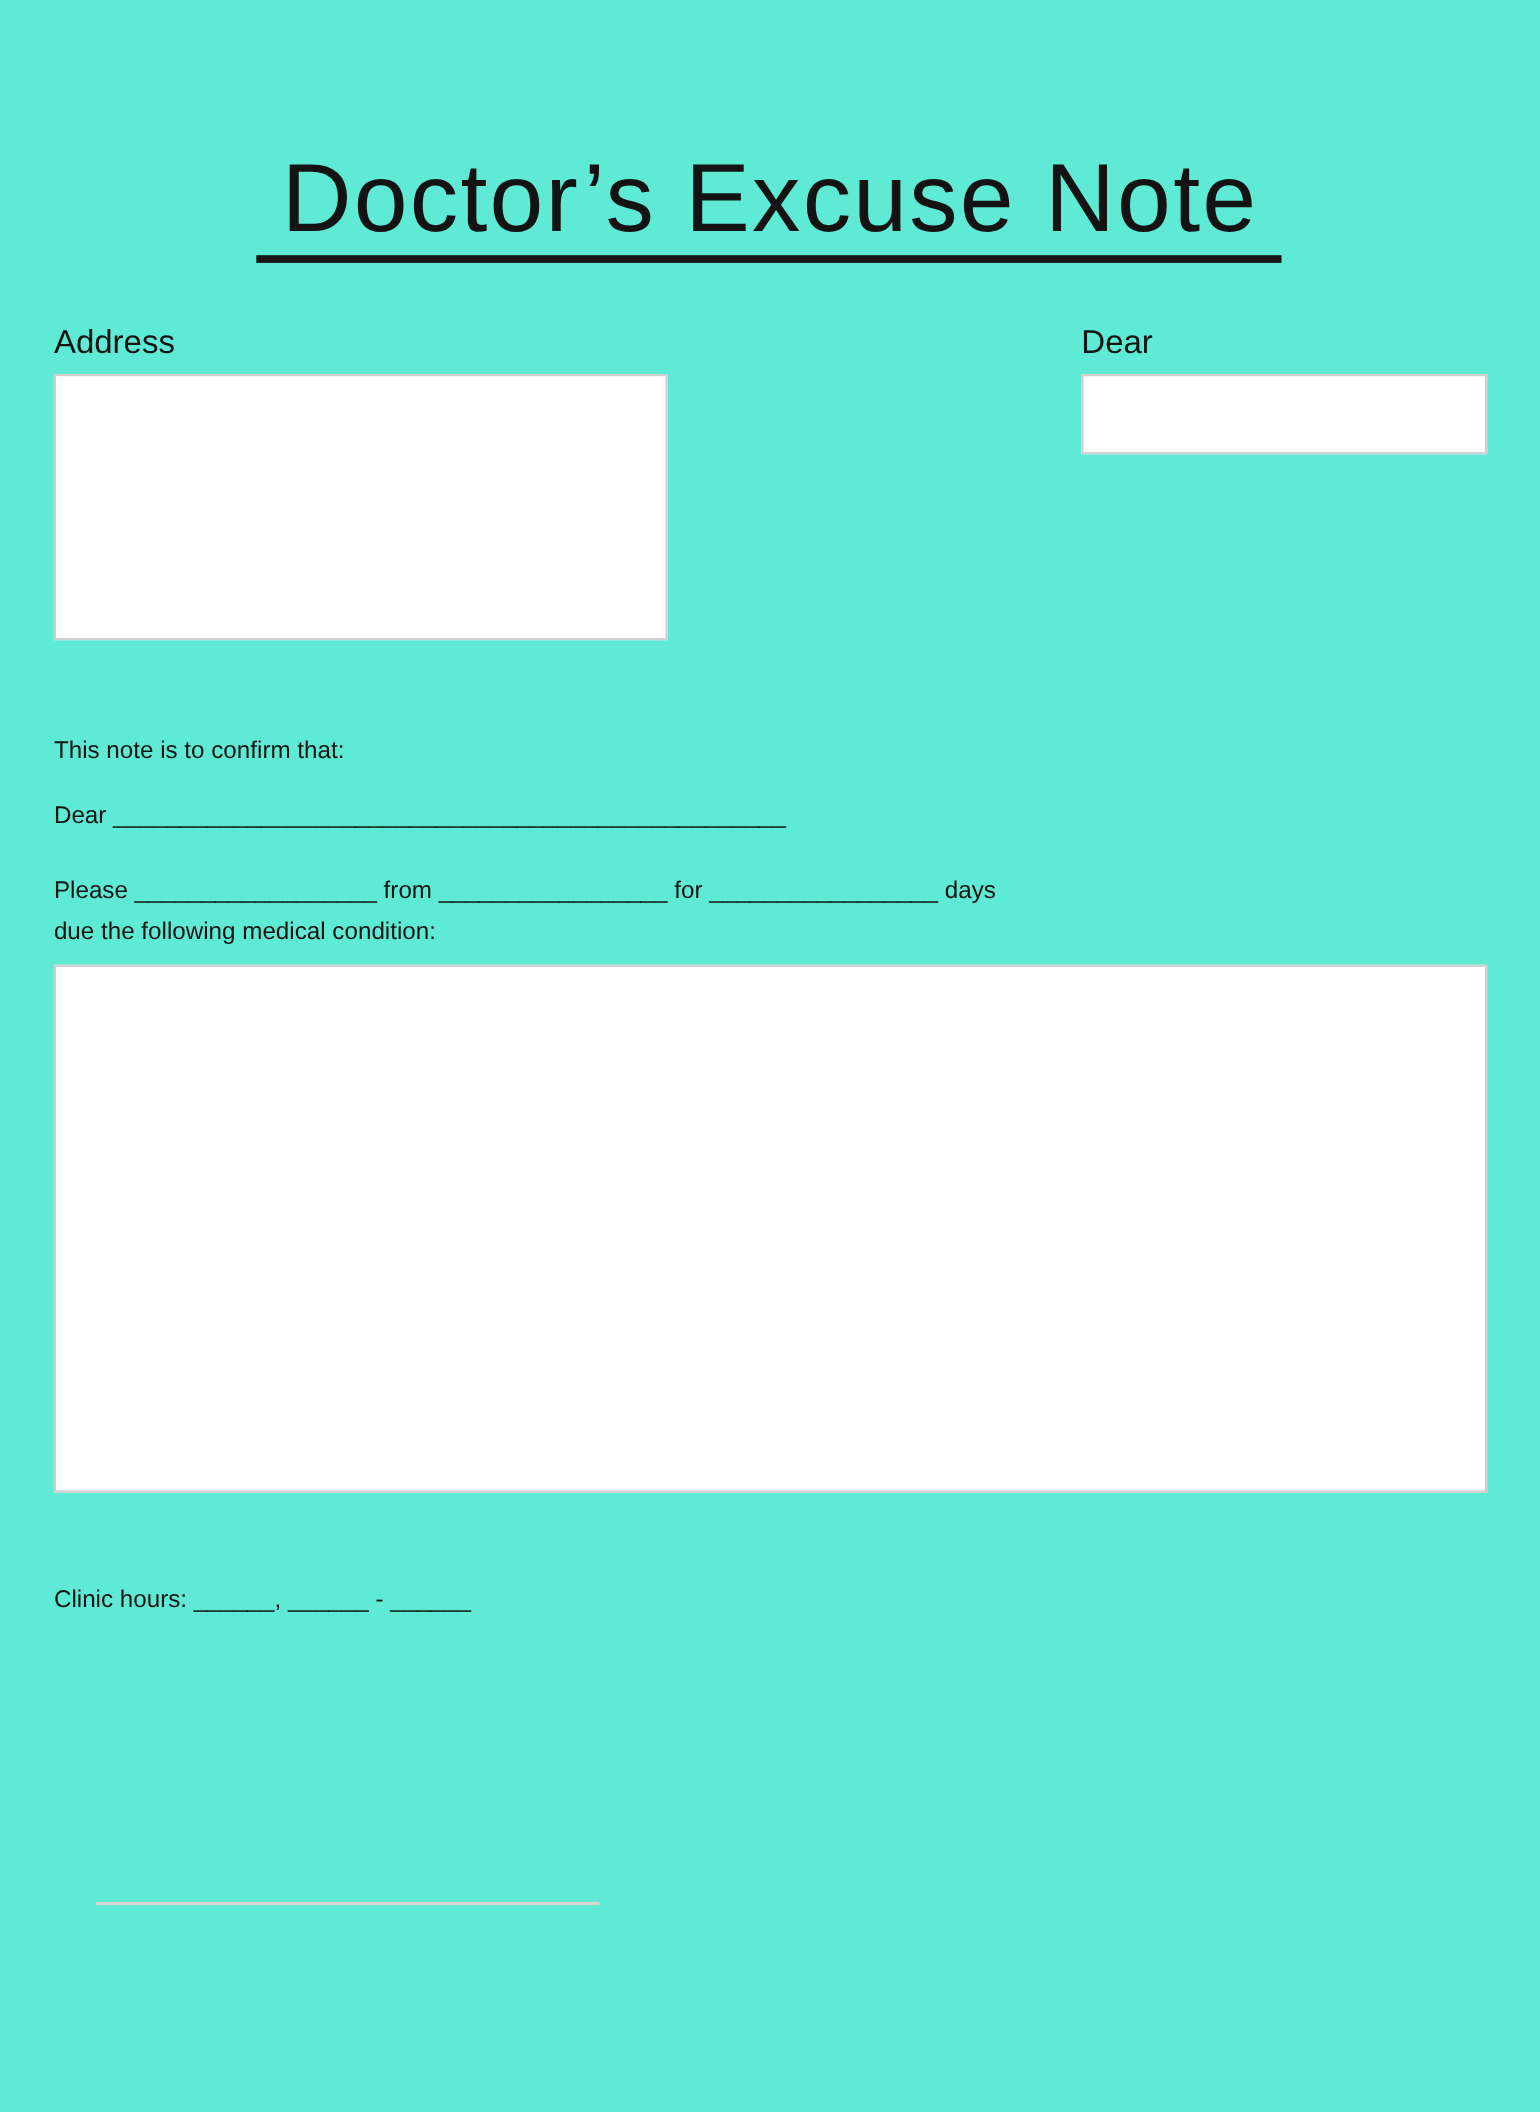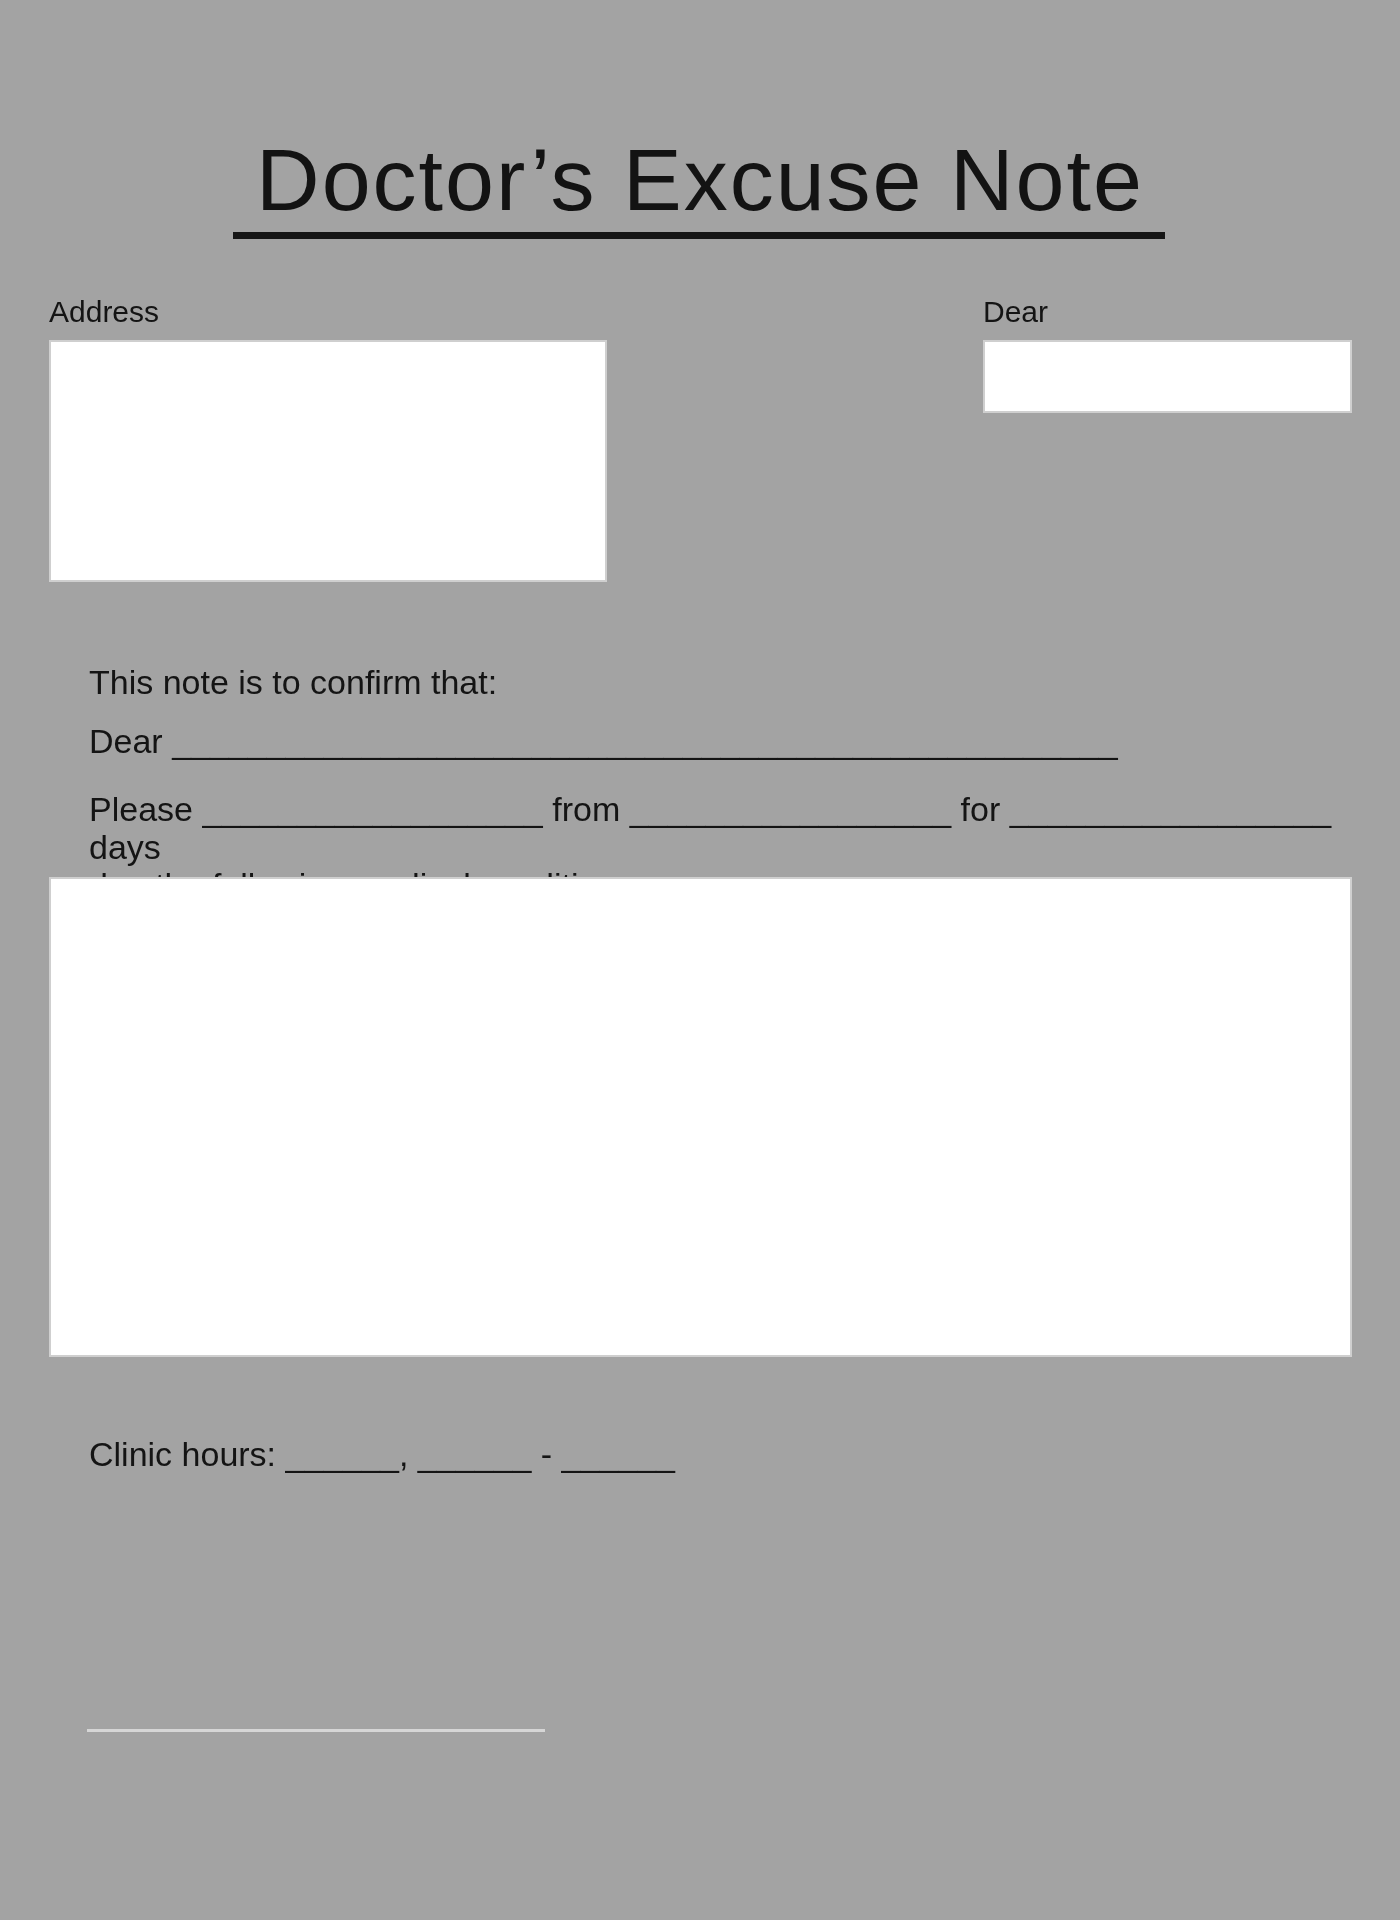--- a/index.html
+++ b/index.html
@@ -1,21 +1,21 @@
 <!DOCTYPE html>
 <html><head>
 <meta charset="utf-8">
 <style>
   * { margin: 0; padding: 0; box-sizing: border-box; }
   html, body { background: #ffffff; }
   .page {
     position: relative;
     width: 1400px;
     height: 1920px;
-    background: #a3a3a3;
+    background: #5eead4;
     font-family: "Liberation Sans", sans-serif;
     color: #141414;
     overflow: hidden;
   }
   .page-title {
     position: absolute;
     top: 136px;
     left: 0;
     width: 100%;
     text-align: center;
@@ -54,26 +54,25 @@
     font-size: 28px;
     color: #141414;
     padding: 8px 10px;
   }
   .address-box { top: 340px; left: 49px; width: 558px; height: 242px; }
   .date-box    { top: 340px; left: 983px; width: 369px; height: 73px; }
   .condition-box { top: 877px; left: 49px; width: 1303px; height: 480px; }
   .text-line {
     position: absolute;
     left: 49px;
-    font-size: 34px;
+    font-size: 22px;
     font-weight: 500;
     line-height: 38px;
     color: #141414;
     white-space: nowrap;
-    margin-left: 40px;
   }
   .confirm-line  { top: 663px; }
   .dear-line     { top: 722px; }
   .excuse-block  { top: 790px; width: 1312px; white-space: pre-line; }
   .inquiries-line { top: 1376px; }
   .clinic-line    { top: 1435px; }
   .signature-line {
     position: absolute;
     top: 1729px;
     left: 87px;

